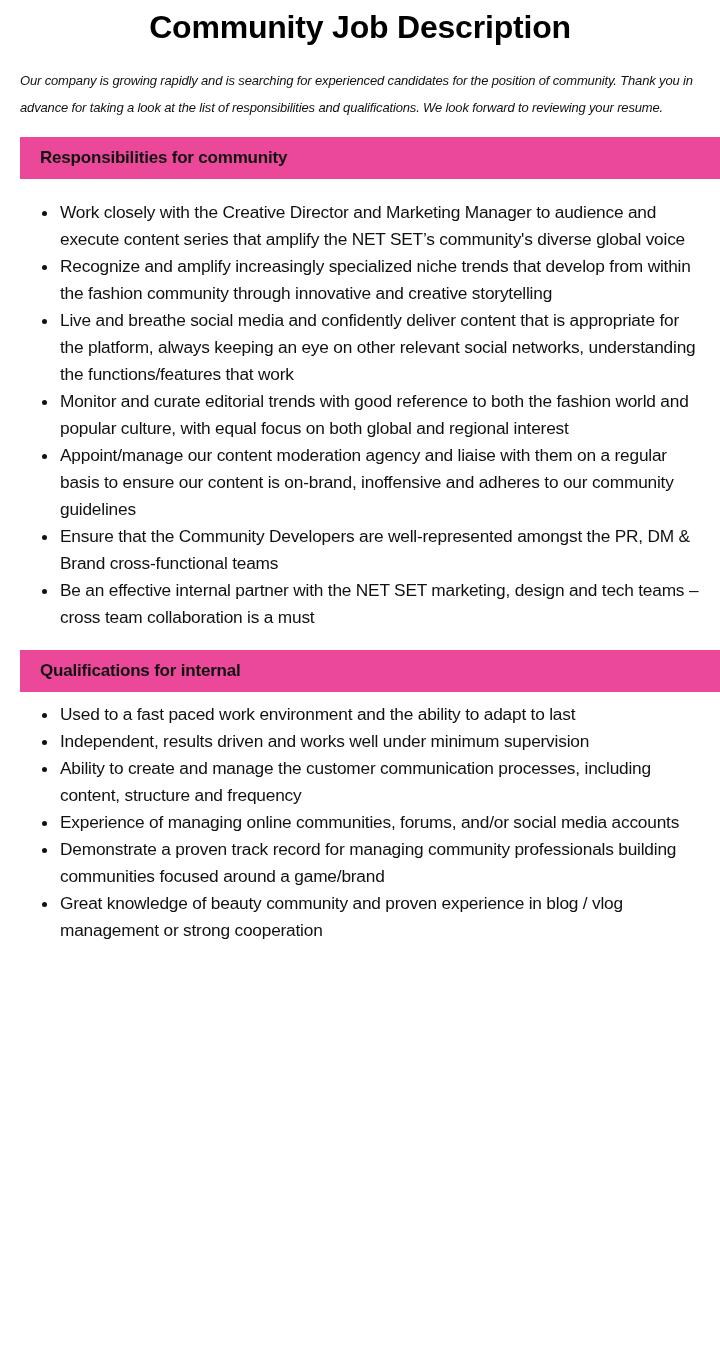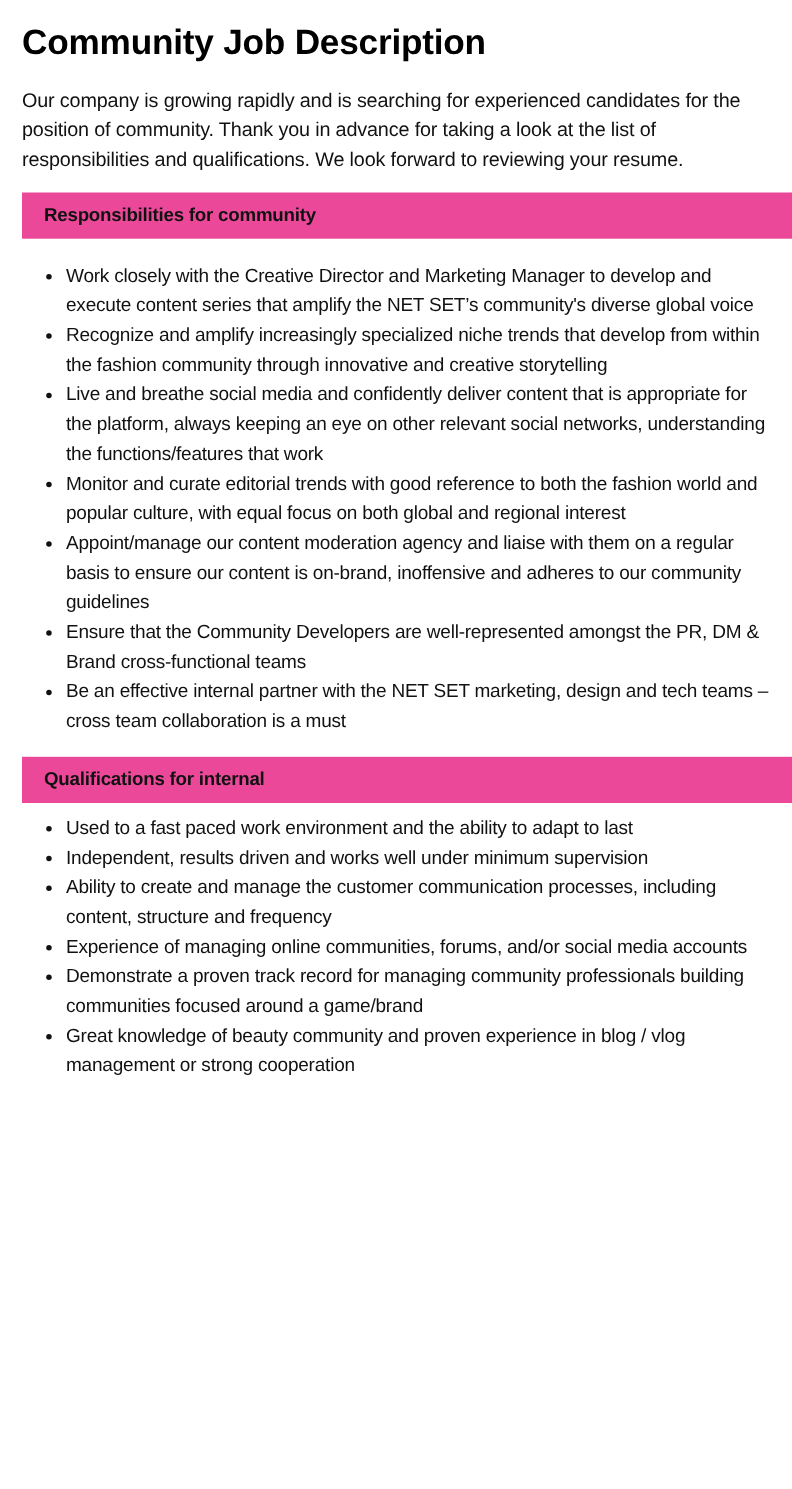--- a/index.html
+++ b/index.html
@@ -14,34 +14,35 @@
       font-family: "Liberation Sans", "DejaVu Sans", sans-serif;
       color: #111111;
     }
     .page {
       padding: 0 20px 0 20px;
       box-sizing: border-box;
       width: 720px;
     }
     h1.title {
       margin: 0;
-      padding-top: 18px;
+      padding-top: 7px;
       height: 44px;
       line-height: 40px;
-      text-align: left;
+      text-align: center;
       font-size: 32px;
       font-weight: bold;
       color: #000000;
       letter-spacing: -0.2px;
     }
     p.intro {
       margin: 16px 0 0 0;
-      font-size: 18px;
+      font-size: 13px;
       line-height: 27px;
       letter-spacing: -0.15px;
+      font-style: italic;
     }
     .section-header {
       margin-top: 16px;
       background: #ec4899;
       height: 42px;
       line-height: 42px;
       padding-left: 20px;
       font-size: 17px;
       font-weight: bold;
       color: #111111;
@@ -77,21 +78,21 @@
   </style>
 </head>
 <body>
 
 <div class="page">
   <h1 class="title">Community Job Description</h1>
   <p class="intro">Our company is growing rapidly and is searching for experienced candidates for the position of community. Thank you in advance for taking a look at the list of responsibilities and qualifications. We look forward to reviewing your resume.</p>
 
   <div class="section-header">Responsibilities for community</div>
   <ul class="items resp">
-    <li>Work closely with the Creative Director and Marketing Manager to develop and execute content series that amplify the NET SET’s community's diverse global voice</li>
+    <li>Work closely with the Creative Director and Marketing Manager to audience and execute content series that amplify the NET SET’s community's diverse global voice</li>
     <li>Recognize and amplify increasingly specialized niche trends that develop from within the fashion community through innovative and creative storytelling</li>
     <li>Live and breathe social media and confidently deliver content that is appropriate for the platform, always keeping an eye on other relevant social networks, understanding the functions/features that work</li>
     <li>Monitor and curate editorial trends with good reference to both the fashion world and popular culture, with equal focus on both global and regional interest</li>
     <li>Appoint/manage our content moderation agency and liaise with them on a regular basis to ensure our content is on-brand, inoffensive and adheres to our community guidelines</li>
     <li>Ensure that the Community Developers are well-represented amongst the PR, DM &amp; Brand cross-functional teams</li>
     <li>Be an effective internal partner with the NET SET marketing, design and tech teams – cross team collaboration is a must</li>
   </ul>
 
   <div class="section-header sec-qual">Qualifications for internal</div>
   <ul class="items qual">

